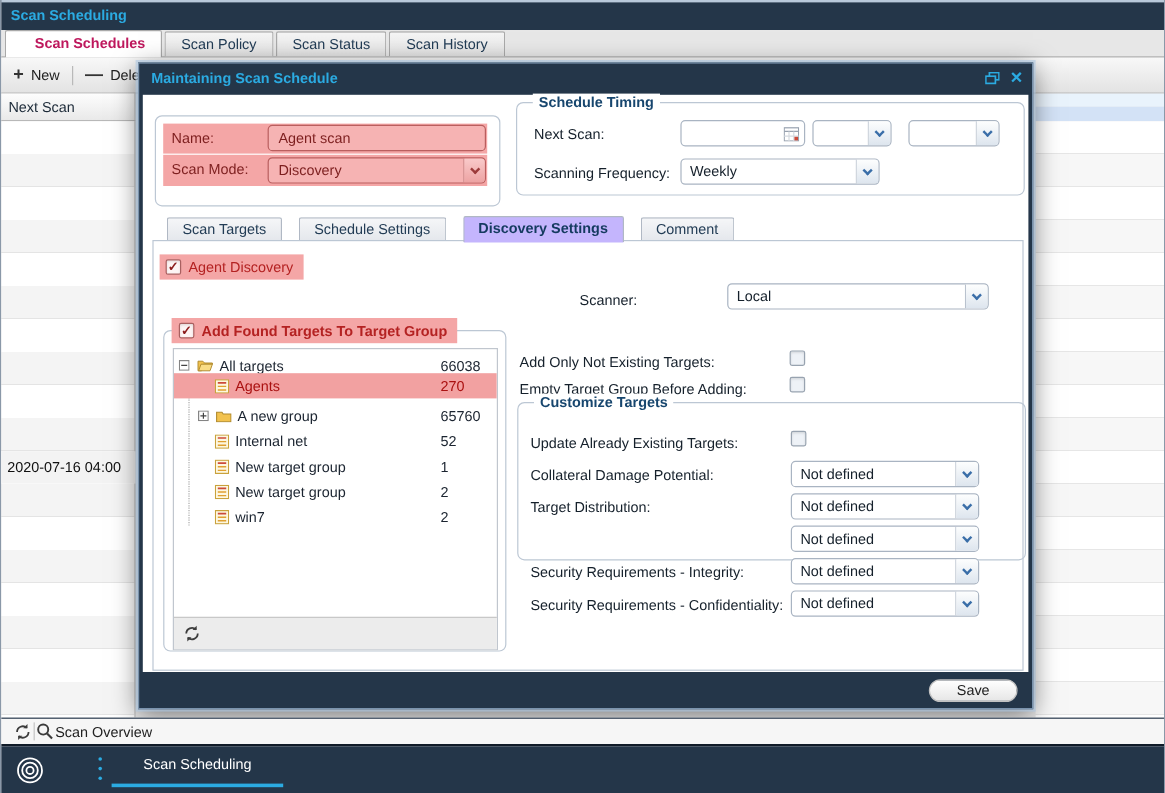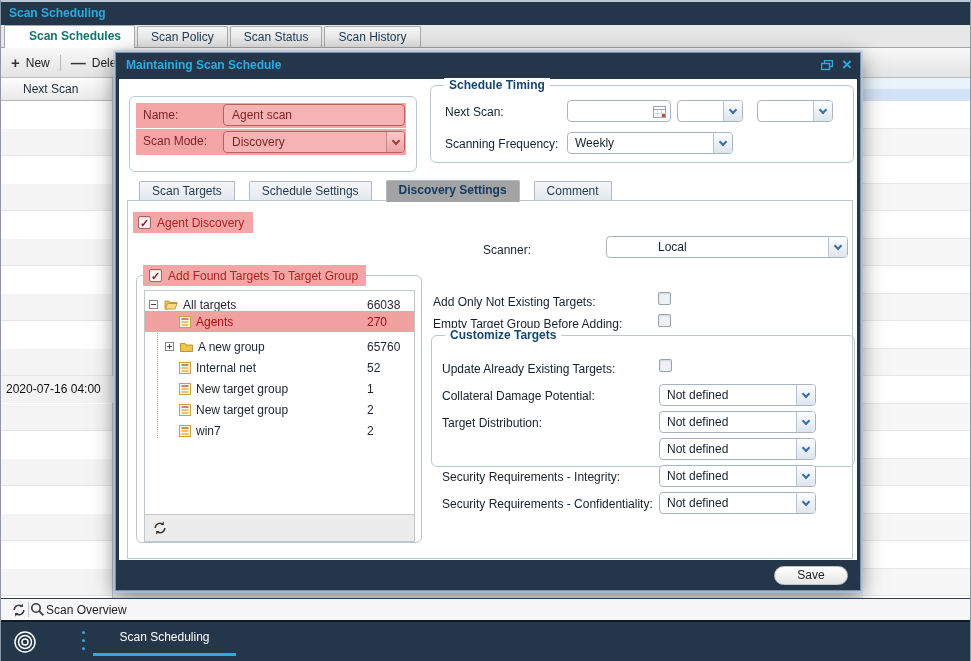--- a/index.html
+++ b/index.html
@@ -10,34 +10,34 @@
   
   .titlebar { position:absolute; left:0; top:0; width:971px; height:25px;
               background:#243649; border-top:2px solid #b9c9da;
               color:#2babe2; font-weight:bold; line-height:22px; padding-left:8px; }
   .maintabs { position:absolute; left:0; top:25px; width:971px; height:23px;
               background:#e7e7e7; border-bottom:1px solid #a4a4a4;
               display:flex; align-items:flex-end; padding-left:3px; }
   .maintab { height:21px; line-height:20px; padding:0 13px; margin-right:2px;
              border:1px solid #a9a9a9; border-bottom:none; border-radius:2px 2px 0 0;
              background:linear-gradient(#f6f6f6,#e1e1e1); color:#223c55; }
-  .maintab.active { background:#fff; font-weight:bold; color:#0f766e; height:23px; margin-bottom:-1px;padding-left:24px; }
+  .maintab.active { background:#fff; font-weight:bold; color:#be185d; height:23px; margin-bottom:-1px;padding-left:24px; }
 
   .toolbar { position:absolute; left:0; top:48px; width:971px; height:30px;
              background:linear-gradient(#f8f8f8,#e3e3e3); border-bottom:1px solid #bdbdbd;
              display:flex; align-items:center; padding-left:10px; }
   .tool-btn { display:flex; gap:6px; align-items:center; color:#222; }
   .tool-plus { font-size:15px; font-weight:bold; color:#333; line-height:14px; }
   .tool-sep { width:1px; height:16px; background:#b9b9b9; margin:0 10px; }
 
   
   .grid-header { position:absolute; left:0; top:78px; width:112px; height:23px;
                  background:linear-gradient(#fdfdfd,#e9e9e9);
                  border-bottom:1px solid #b8b8b8; border-right:1px solid #c6c6c6;
-                 line-height:22px; padding-left:22px; color:#1c2a38; }
+                 line-height:22px; padding-left:6px; color:#1c2a38; }
   .grid-rows { position:absolute; left:0; top:101px; width:112px; height:497px;
                border-right:1px solid #c6c6c6;
                background:repeating-linear-gradient(#ffffff 0 27.5px, #ffffff 26.5px, #e4e4e4 26.5px 27.5px,
                           #f4f4f4 27.5px 54px, #e4e4e4 54px 55px); }
   .grid-daterow { position:absolute; left:0; top:376px; width:112px; height:27px;
                   background:#f3f3f3; line-height:27px; padding-left:5px; color:#111; }
 
   
   .rgrid { position:absolute; left:862px; top:78px; width:109px; height:520px; }
   .rrow1 { position:absolute; left:0; top:0; width:109px; height:11px; background:#e9f3fc; }
@@ -106,21 +106,21 @@
   .cb { display:inline-block; width:13px; height:13px; background:#eef2f7; border:1px solid #98a3b0;
         border-radius:2px; box-shadow:inset 0 1px 2px rgba(0,0,0,.12); }
   .cb.checked { background:#fdf4f4; border-color:#a96060; color:#8b1c1c; font-size:11px;
         font-weight:bold; line-height:12px; text-align:center; }
 
   
   .dlg-tabs { position:absolute; left:8px; top:100px; height:22px; display:flex; align-items:flex-end; }
   .dtab { height:20px; line-height:19px; padding:0 12px; margin-right:2px;
           border:1px solid #b0b8c4; border-bottom:none; border-radius:2px 2px 0 0;
           background:linear-gradient(#f5f6f8,#e4e7ec); color:#223c55;margin-left:12px; }
-  .dtab.active { background:#a3a3a3; font-weight:bold; color:#143a5f; height:22px; margin-bottom:-1px; z-index:2; }
+  .dtab.active { background:#c4b5fd; font-weight:bold; color:#143a5f; height:22px; margin-bottom:-1px; z-index:2; }
   .dlg-panel { position:absolute; left:8px; top:121px; width:726px; height:359px;
                border:1px solid #bcc7d4; background:#fff; }
 
   
   .agent-strip { position:absolute; left:5px; top:11px; height:21px; background:#f4a6a6;
                  display:flex; align-items:center; gap:6px; padding:0 9px 0 5px; color:#b42222; }
 
   .plain-label { position:absolute; color:#15202b; line-height:14px; }
 
   
@@ -256,31 +256,31 @@
       </div>
 
       <div class="dlg-panel">
 
         <div class="agent-strip">
           <span class="cb checked">✓</span>
           <span>Agent Discovery</span>
         </div>
 
         <div class="plain-label" style="left:355px; top:42px;">Scanner:</div>
-        <div class="select" style="left:478px; top:35px; width:242px;padding-left:44px;">
+        <div class="select" style="left:478px; top:35px; width:218px;">
           <span class="sel-text">Local</span>
           <span class="sel-btn">
               <i class="chev"></i>
             </span>
         </div>
 
         <div class="fs" style="left:8px; top:74px; width:286px; height:268px;">
           <div class="fs-legend pinkleg" style="left:6px;">
             <span class="cb checked">✓</span>
-            <span style="font-weight:normal; color:#b42222;">Add Found Targets To Target Group</span>
+            <span style="font-weight:bold; color:#b42222;">Add Found Targets To Target Group</span>
           </div>
 
           <div class="tree-wrap">
             <div class="tree-rows">
               <div class="guide-v"></div>
 
               <div class="tree-row" style="top:3px;">
                 <span class="exp sp4">
                   <svg width="9" height="9">
                       <rect x="0.5" y="0.5" width="8" height="8" fill="#fff" stroke="#848484"></rect>

